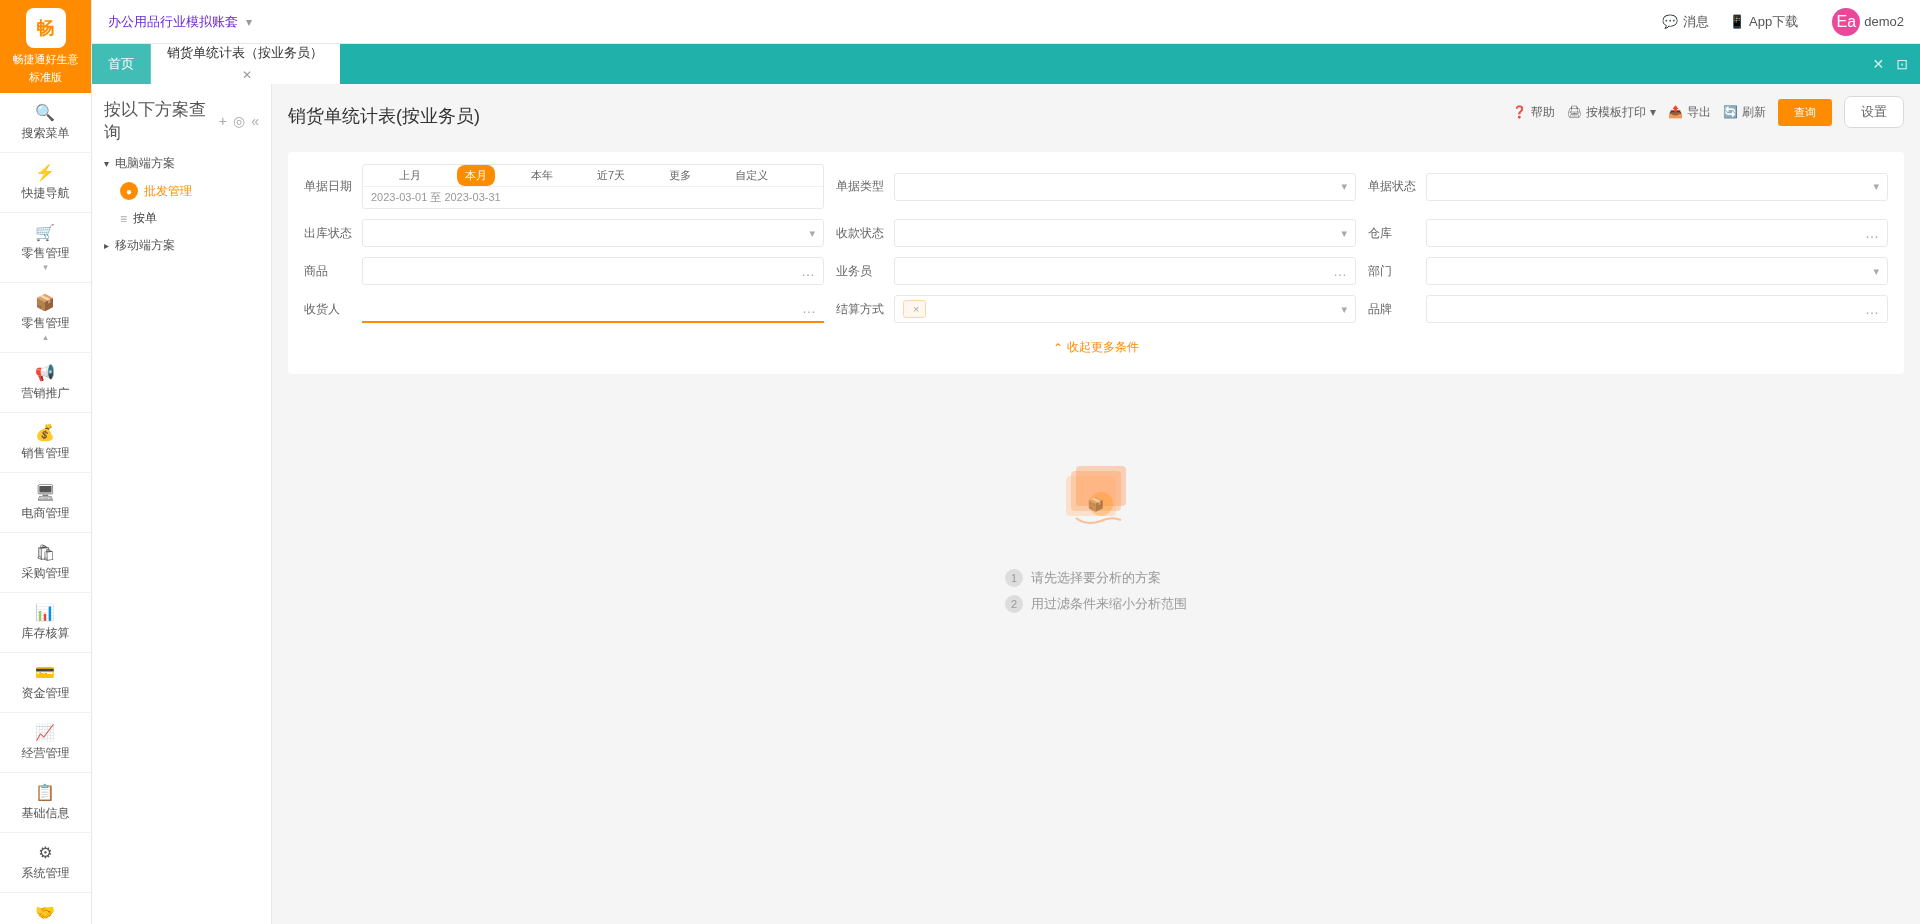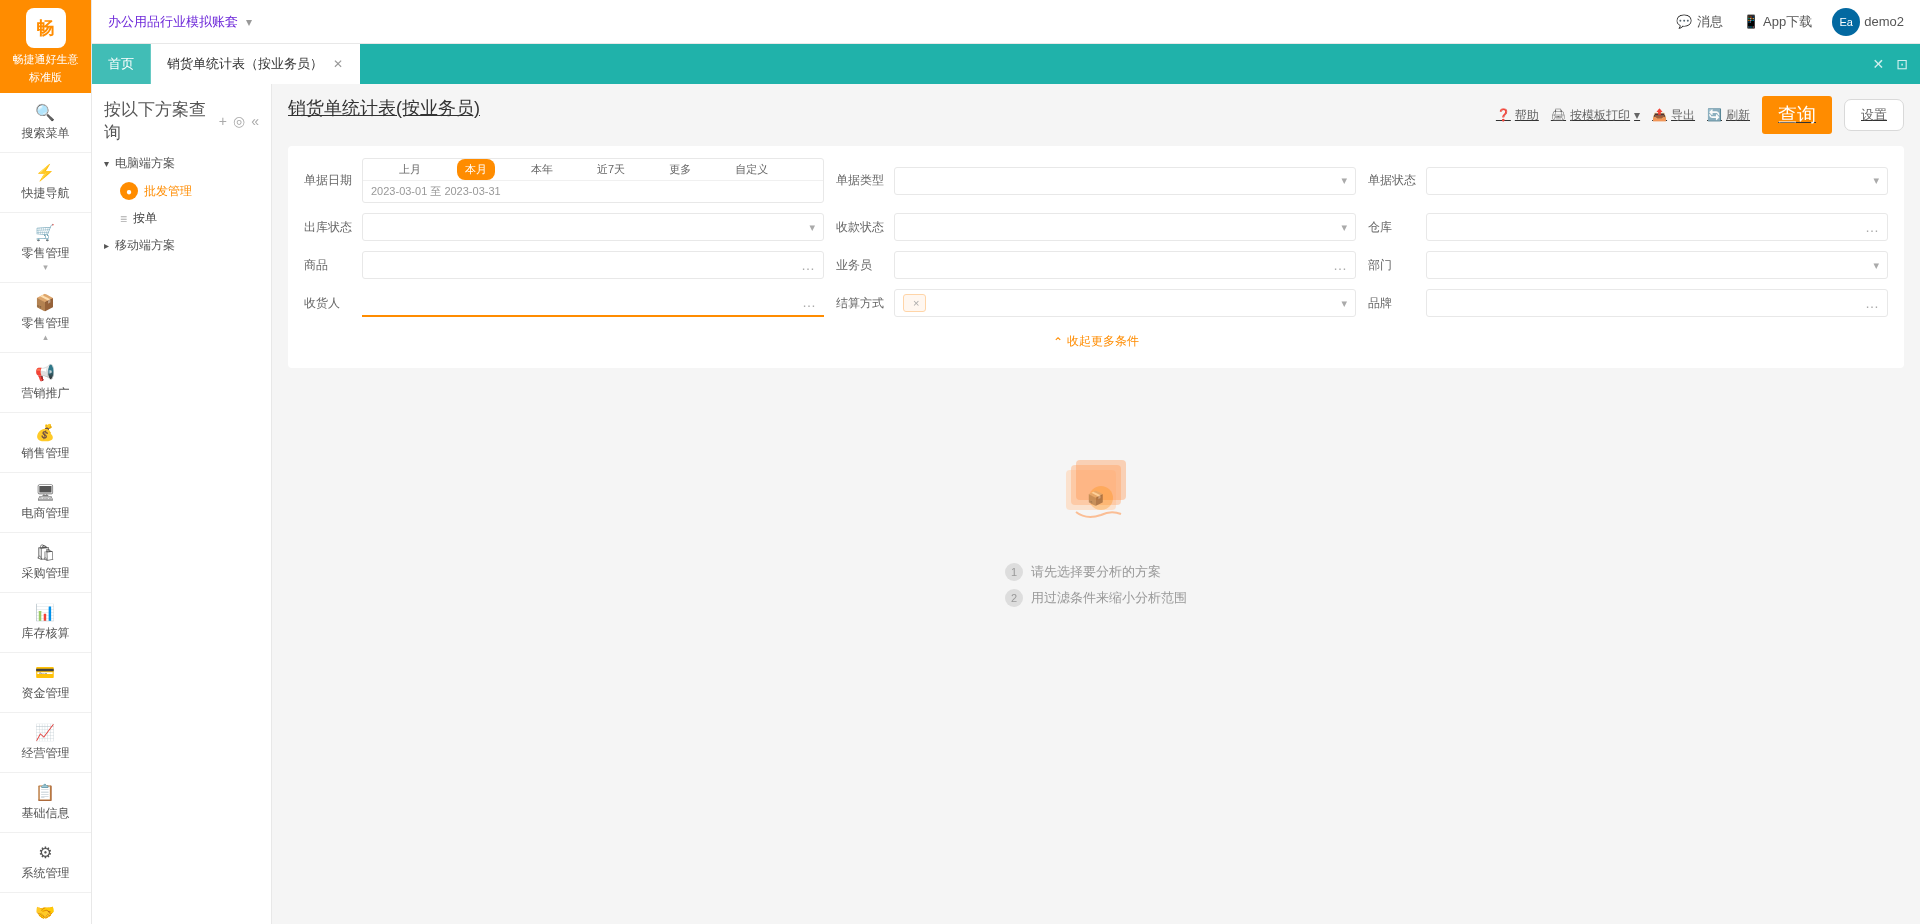--- a/index.html
+++ b/index.html
@@ -19,27 +19,27 @@
     
     .main-area { flex: 1; display: flex; flex-direction: column; overflow: hidden; }
 
     
     .topbar { height: 44px; background: #fff; border-bottom: 1px solid #e8e8e8; display: flex; align-items: center; justify-content: space-between; padding: 0 16px; flex-shrink: 0; }
     .topbar-left { display: flex; align-items: center; gap: 8px; }
     .topbar-title { font-size: 13px; color: #6d28d9; }
     .topbar-dropdown { font-size: 12px; color: #999; cursor: pointer; }
     .topbar-right { display: flex; align-items: center; gap: 20px; }
     .topbar-btn { display: flex; align-items: center; gap: 4px; color: #555; font-size: 13px; cursor: pointer; }
-    .user-avatar { width: 28px; height: 28px; border-radius: 50%; background: #0369a1; display: flex; align-items: center; justify-content: center; color: #fff; font-size: 11px; overflow: hidden; }
+    .user-avatar { width: 28px; height: 28px; border-radius: 50%; background: #ec4899; display: flex; align-items: center; justify-content: center; color: #fff; font-size: 16px; overflow: hidden; margin-left: 14px; }
 
     
     .tabbar { height: 40px; background: #20b2aa; display: flex; align-items: stretch; flex-shrink: 0; }
     .tab { display: flex; align-items: center; padding: 0 16px; cursor: pointer; color: rgba(255,255,255,0.8); font-size: 13px; gap: 6px; border-right: 1px solid rgba(255,255,255,0.2); }
     .tab.home { background: rgba(255,255,255,0.15); color: #fff; }
-    .tab.active { background: #fff; color: #333; }
+    .tab.active { background: #fff; color: #333; flex-direction: column; }
     .tab-close { font-size: 12px; color: #999; cursor: pointer; margin-left: 4px; }
     .tabbar-spacer { flex: 1; }
     .tabbar-actions { display: flex; align-items: center; padding: 0 8px; gap: 4px; }
     .tabbar-action-btn { color: rgba(255,255,255,0.8); cursor: pointer; padding: 4px; font-size: 14px; }
 
     
     .content { flex: 1; display: flex; overflow: hidden; background: #f5f5f5; }
 
     
     .left-panel { width: 180px; background: #fff; border-right: 1px solid #e8e8e8; flex-shrink: 0; padding: 8px 0; }
@@ -48,21 +48,21 @@
     .lp-icons { display: flex; gap: 6px; }
     .lp-icon { color: #aaa; cursor: pointer; font-size: 14px; }
 
     .tree-item { padding: 5px 12px; cursor: pointer; display: flex; align-items: center; gap: 6px; font-size: 12px; color: #444; }
     .tree-item.active { color: #ff8c00; }
     .tree-group { padding-left: 16px; }
     .tree-badge { background: #ff8c00; color: #fff; border-radius: 50%; width: 18px; height: 18px; display: flex; align-items: center; justify-content: center; font-size: 10px; }
 
     
     .right-panel { flex: 1; padding: 12px 16px; overflow-y: auto; }
-    .page-title { font-size: 18px; color: #333; font-weight: 500; margin-bottom: 12px; display: flex; align-items: flex-start; justify-content: space-between; text-decoration: underline; }
+    .page-title { font-size: 18px; color: #333; font-weight: 500; margin-bottom: 24px; display: flex; align-items: flex-end; justify-content: space-between; }
     .page-actions { display: flex; align-items: center; gap: 12px; }
     .page-action-btn { display: flex; align-items: center; gap: 4px; font-size: 12px; color: #666; cursor: pointer; }
 
     
     .filter-section { background: #fff; border-radius: 4px; padding: 12px 16px; margin-bottom: 12px; }
     .filter-row { display: grid; grid-template-columns: 1fr 1fr 1fr; gap: 12px; margin-bottom: 10px; }
     .filter-item { display: flex; align-items: center; gap: 8px; }
     .filter-label { font-size: 12px; color: #666; white-space: nowrap; min-width: 50px; }
     .filter-control { flex: 1; border: 1px solid #e8e8e8; border-radius: 3px; padding: 4px 8px; font-size: 12px; display: flex; align-items: center; justify-content: space-between; cursor: pointer; min-height: 28px; }
     .filter-control.active-input { border-bottom: 2px solid #ff8c00; border-top: none; border-left: none; border-right: none; border-radius: 0; }
@@ -81,21 +81,21 @@
 
     .collapse-btn { text-align: center; padding: 6px; cursor: pointer; color: #ff8c00; font-size: 12px; display: flex; align-items: center; justify-content: center; gap: 4px; }
 
     
     .empty-state { display: flex; flex-direction: column; align-items: center; justify-content: center; padding: 60px 20px; }
     .empty-tips { list-style: none; }
     .empty-tip { display: flex; align-items: center; gap: 8px; font-size: 13px; color: #999; margin-bottom: 8px; }
     .tip-num { background: #ddd; color: #999; border-radius: 50%; width: 18px; height: 18px; display: flex; align-items: center; justify-content: center; font-size: 11px; flex-shrink: 0; }
 
     
-    .btn-primary { background: #ff8c00; color: #fff; border: none; border-radius: 3px; padding: 6px 16px; cursor: pointer; font-size: 19px; }
+    .btn-primary { background: #ff8c00; color: #fff; border: none; border-radius: 3px; padding: 6px 16px; cursor: pointer; font-size: 11px; }
     .btn-default { background: #fff; color: #666; border: 1px solid #d9d9d9; border-radius: 7px; padding: 6px 16px; cursor: pointer; font-size: 13px; }
 
     .content-wrapper { flex: 1; position: relative; }
   </style>
 </head>
 <body>
 
 <div class="sidebar">
   <div class="logo-area">
     <div class="logo-icon">

